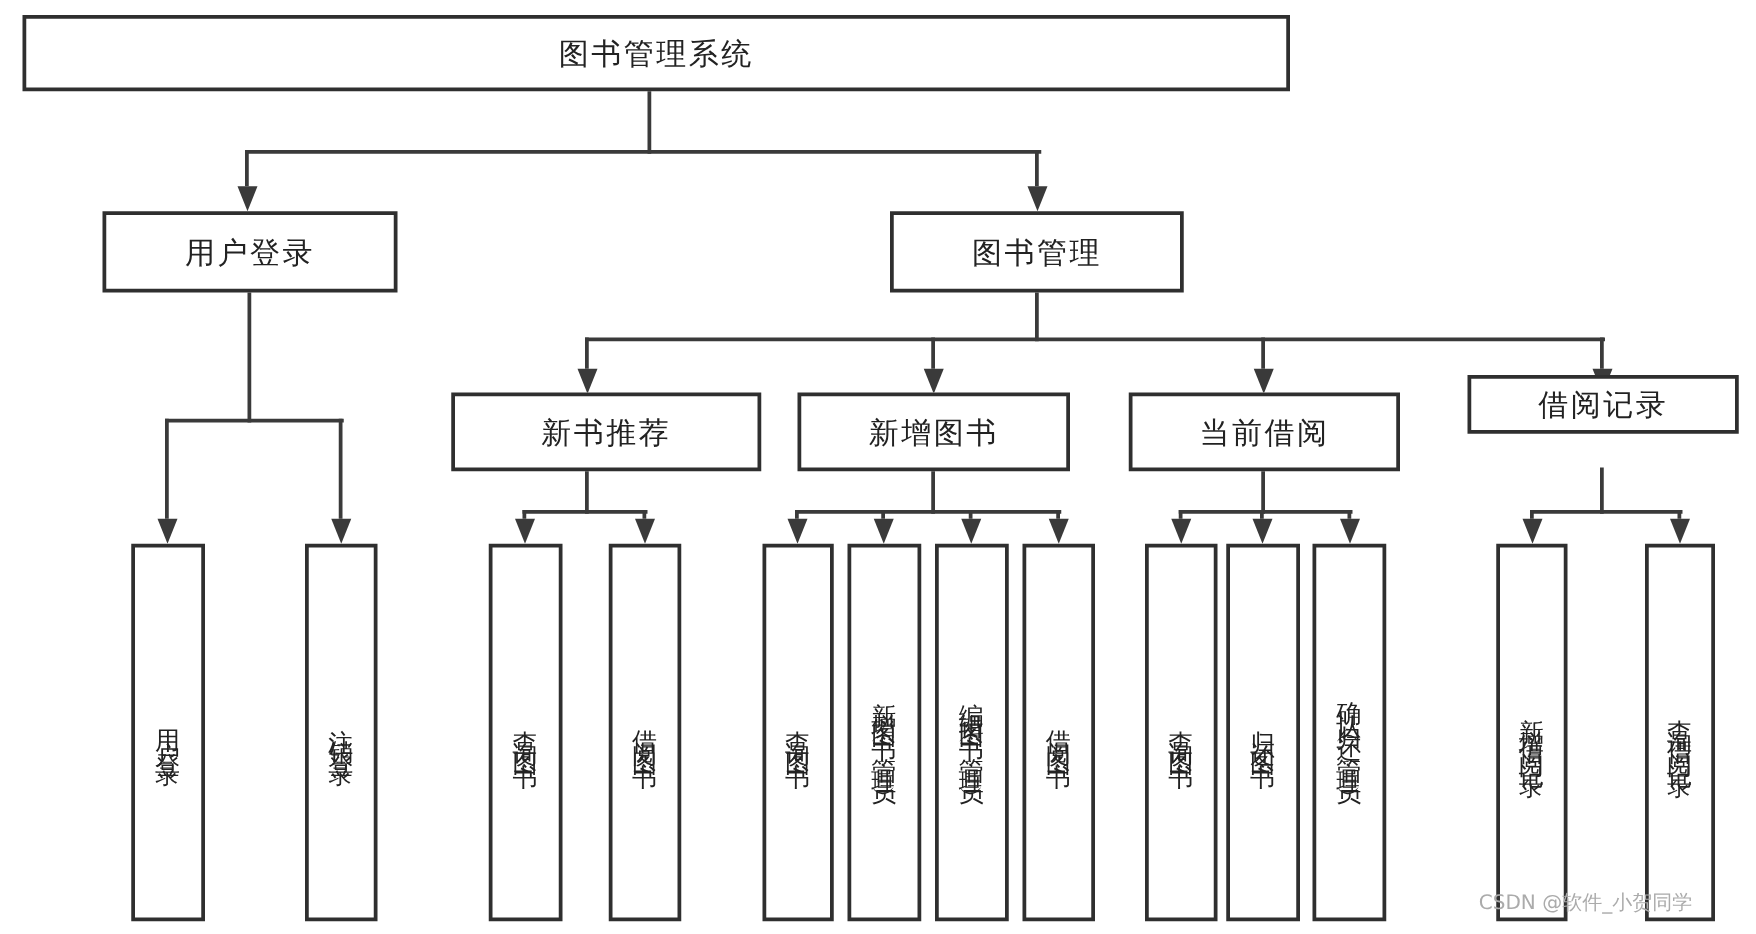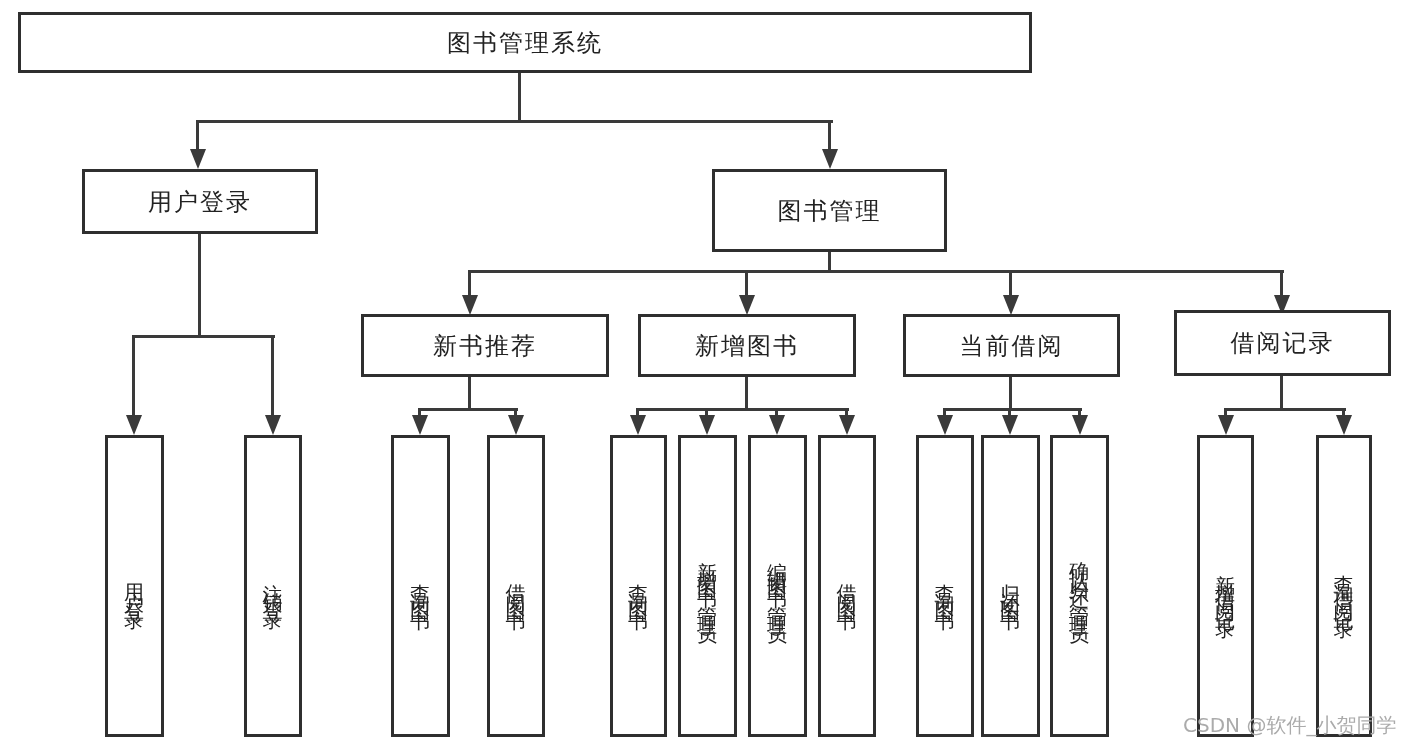--- a/index.html
+++ b/index.html
@@ -31,21 +31,21 @@
   .arrow{position:absolute; width:3px; background:var(--line); z-index:1;}
   .arrow::after{
     content:""; position:absolute; left:50%; bottom:-20px;
     transform:translateX(-50%);
     border-left:8px solid transparent; border-right:8px solid transparent;
     border-top:20px solid var(--line);
   }
   
   .watermark{
     position:absolute; left:1183px; top:712px;
-    font-size:20px; color:var(--watermark); z-index:6; white-space:nowrap;
+    font-size:16px; color:var(--watermark); z-index:6; white-space:nowrap;
   }
 </style>
 </head>
 <body>
 
 <div class="canvas">
 
   <div class="v-line" style="left:518px; top:67px; height:56px;"></div>
   <div class="h-line" style="left:197px; top:120px; width:636px;"></div>
   <div class="arrow" style="left:196px; top:120px; height:29px;"></div>
@@ -82,26 +82,26 @@
   <div class="arrow" style="left:1078px; top:408px; height:7px;"></div>
 
   <div class="v-line" style="left:1280px; top:374px; height:37px;"></div>
   <div class="h-line" style="left:1224px; top:408px; width:122px;"></div>
   <div class="arrow" style="left:1224px; top:408px; height:7px;"></div>
   <div class="arrow" style="left:1342px; top:408px; height:7px;"></div>
 
   <div class="node header" style="left:18px; top:12px; width:1014px; height:61px;">图书管理系统</div>
 
   <div class="node header" style="left:82px; top:169px; width:236px; height:65px;">用户登录</div>
-  <div class="node header" style="left:712px; top:169px; width:235px; height:83px;">图书管理</div>
+  <div class="node header" style="left:712px; top:169px; width:235px; height:65px;">图书管理</div>
 
   <div class="node header" style="left:361px; top:314px; width:248px; height:63px;">新书推荐</div>
   <div class="node header" style="left:638px; top:314px; width:218px; height:63px;">新增图书</div>
   <div class="node header" style="left:903px; top:314px; width:217px; height:63px;">当前借阅</div>
-  <div class="node header" style="left:1174px; top:310px; width:217px; height:66px;text-align:right;">借阅记录</div>
+  <div class="node header" style="left:1174px; top:300px; width:217px; height:47px;text-align:right;">借阅记录</div>
 
   <div class="node leaf" style="left:105px; width:59px;">用户登录</div>
   <div class="node leaf" style="left:244px; width:58px;">注销登录</div>
 
   <div class="node leaf" style="left:391px; width:59px;">查询图书</div>
   <div class="node leaf" style="left:487px; width:58px;">借阅图书</div>
 
   <div class="node leaf" style="left:610px; width:57px;">查询图书</div>
   <div class="node leaf" style="left:678px; width:59px;">新增图书（管理员）</div>
   <div class="node leaf" style="left:748px; width:59px;">编辑图书（管理员）</div>

